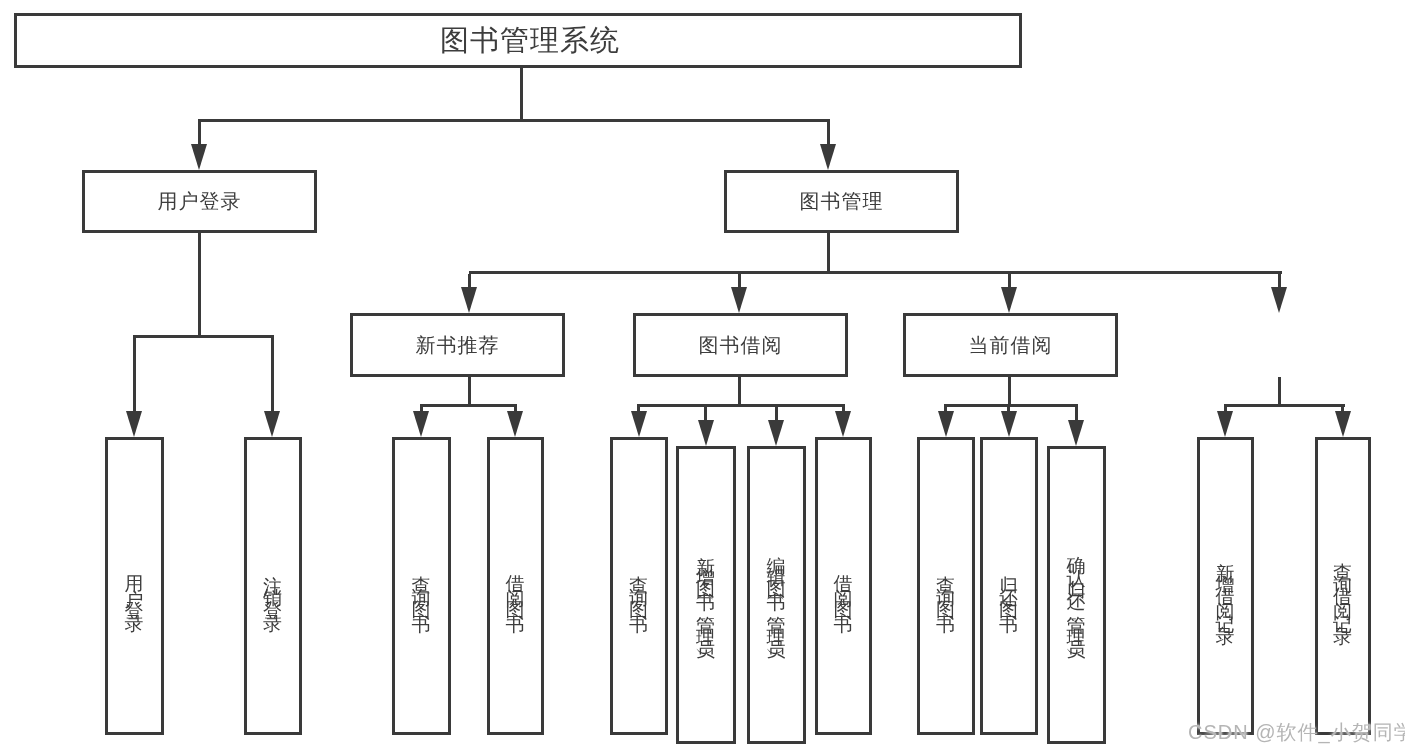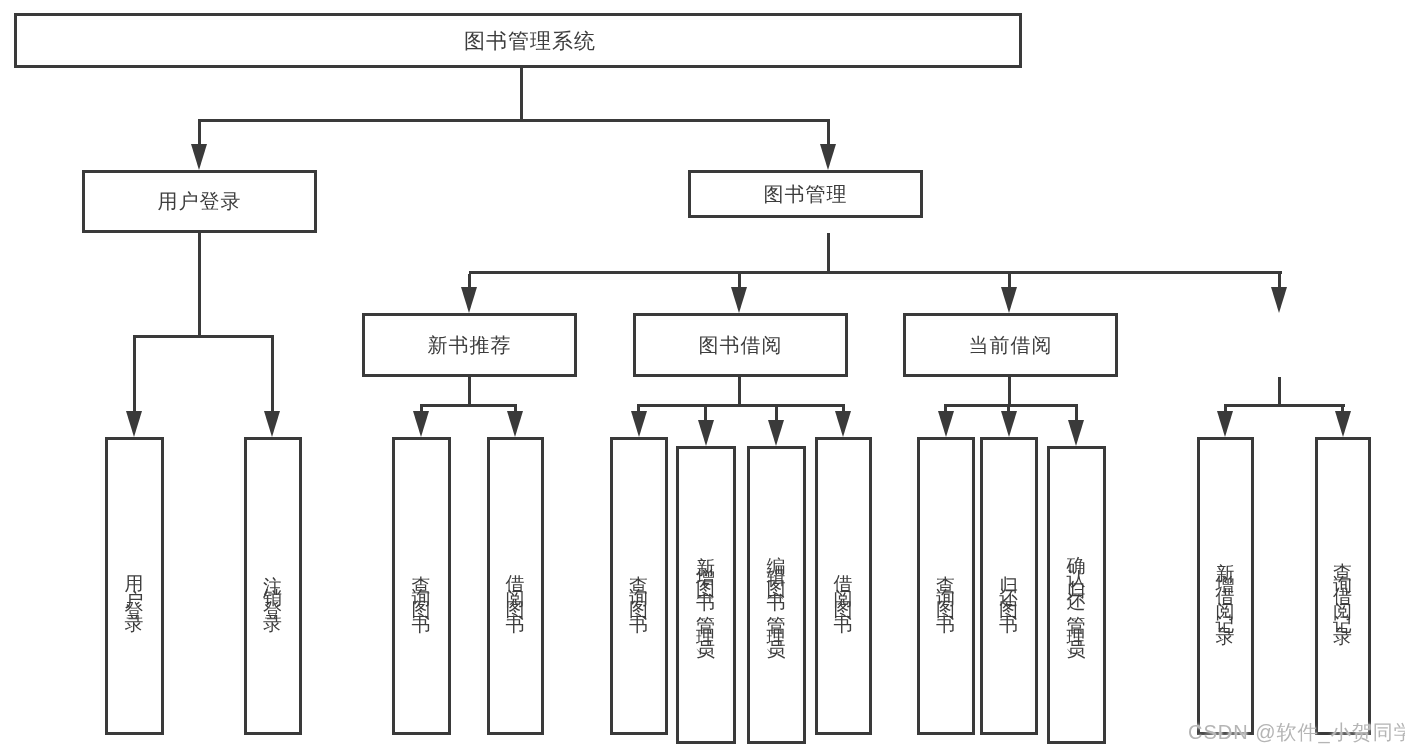--- a/index.html
+++ b/index.html
@@ -19,21 +19,21 @@
   
   .node,.leaf{
     position:absolute;
     box-sizing:border-box;
     border:3px solid var(--line);
     background:#fff;
     display:flex;align-items:center;justify-content:center;
     color:var(--text);
   }
   .node{font-size:20px;letter-spacing:1px;}
-  .node.root{font-size:21px;padding-left:24px;}
+  .node.root{font-size:29px;padding-left:24px;}
   .leaf{top:437px;height:298px;font-size:19px;}
   .leaf.admin{top:446px;}
   .vlabel{
     writing-mode:vertical-rl;
     text-orientation:mixed;
     letter-spacing:13px;
     line-height:1;
     white-space:nowrap;
   }
   .leaf.admin .vlabel{letter-spacing:12px;}
@@ -71,21 +71,21 @@
   <div class="vl" style="left:520px;top:68px;height:54px"></div>
   <div class="hl" style="left:198px;top:119px;width:632px"></div>
   <div class="vl" style="left:198px;top:122px;height:25px"></div>
   <div class="arr" style="left:191px;top:144px"></div>
   <div class="vl" style="left:827px;top:122px;height:25px"></div>
   <div class="arr" style="left:820px;top:144px"></div>
 
   <div class="node" style="left:82px;top:170px;width:235px;height:63px">
     <span>用户登录</span>
   </div>
-  <div class="node" style="left:688px;top:170px;width:235px;height:48px">
+  <div class="node" style="left:724px;top:170px;width:235px;height:63px">
     <span>图书管理</span>
   </div>
 
   <div class="vl" style="left:198px;top:233px;height:102px"></div>
   <div class="hl" style="left:133px;top:335px;width:141px"></div>
   <div class="vl" style="left:133px;top:338px;height:74px"></div>
   <div class="arr" style="left:126px;top:411px"></div>
   <div class="vl" style="left:271px;top:338px;height:74px"></div>
   <div class="arr" style="left:264px;top:411px"></div>
 
@@ -93,21 +93,21 @@
   <div class="hl" style="left:469px;top:271px;width:813px"></div>
   <div class="vl" style="left:468px;top:274px;height:14px"></div>
   <div class="arr" style="left:461px;top:287px"></div>
   <div class="vl" style="left:738px;top:274px;height:14px"></div>
   <div class="arr" style="left:731px;top:287px"></div>
   <div class="vl" style="left:1008px;top:274px;height:14px"></div>
   <div class="arr" style="left:1001px;top:287px"></div>
   <div class="vl" style="left:1278px;top:274px;height:14px"></div>
   <div class="arr" style="left:1271px;top:287px"></div>
 
-  <div class="node" style="left:362px;top:313px;width:215px;height:64px">
+  <div class="node" style="left:350px;top:313px;width:215px;height:64px">
     <span>新书推荐</span>
   </div>
   <div class="node" style="left:903px;top:313px;width:215px;height:64px">
     <span>当前借阅</span>
   </div>
   <div class="node" style="left:633px;top:313px;width:215px;height:64px">
     <span>图书借阅</span>
   </div>
 
   <div class="vl" style="left:468px;top:377px;height:29px"></div>

